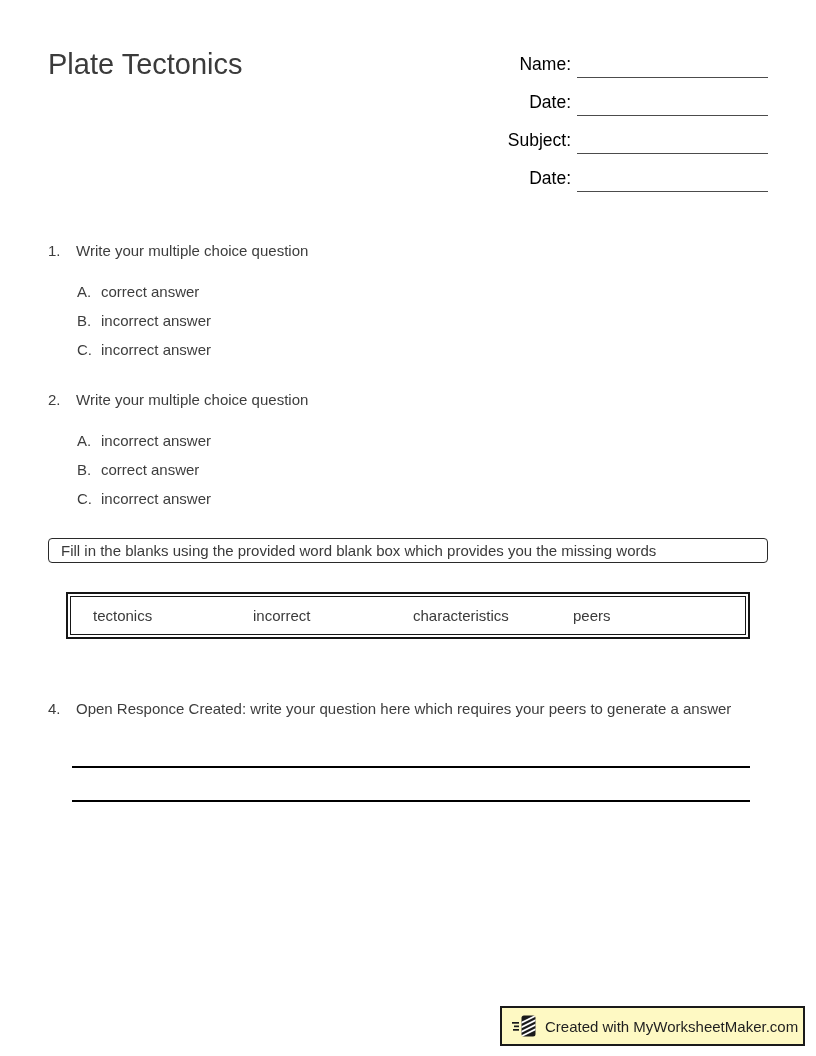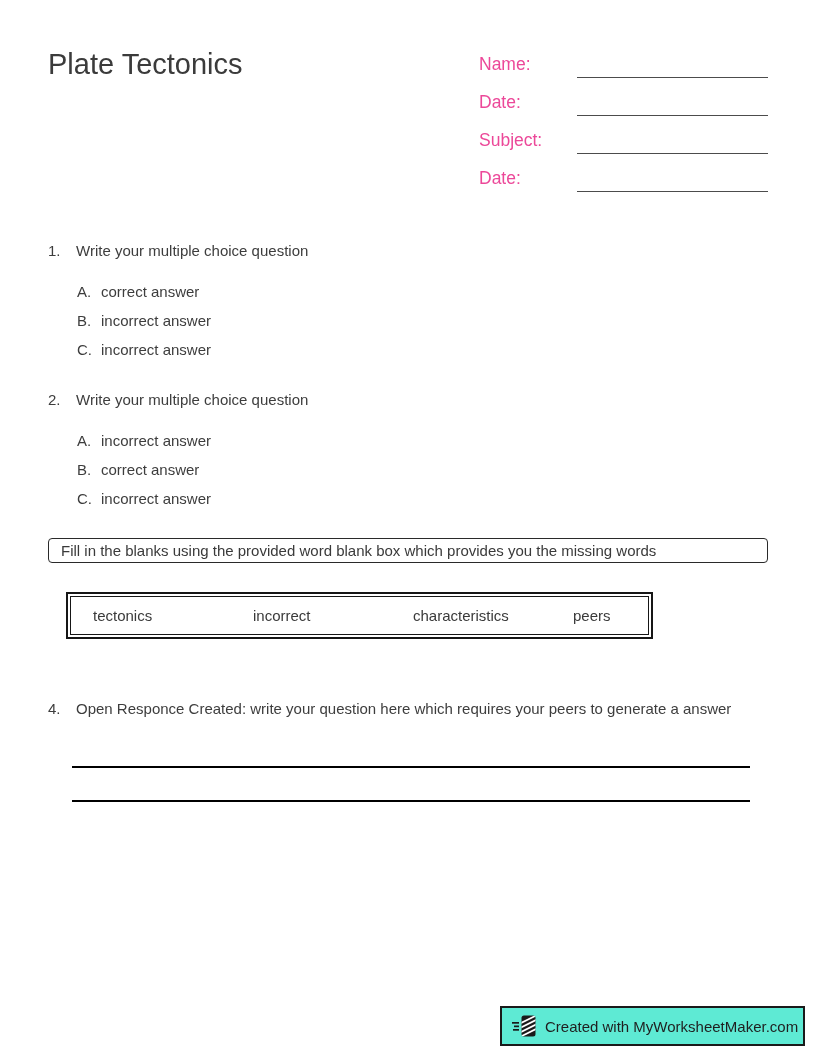--- a/index.html
+++ b/index.html
@@ -32,23 +32,23 @@
     margin-top: 4px;
   }
   .header-fields { margin-top: 0; }
   .field-row {
     display: flex;
     align-items: flex-end;
     height: 38px;
   }
   .field-label {
     width: 92px;
-    text-align: left;
+    text-align: right;
     font-size: 17.5px;
-    color: #ec4899;
+    color: #000000;
     padding-bottom: 3px;
   }
   .field-line {
     width: 191px;
     margin-left: 6px;
     border-bottom: 1.4px solid #4c4c4c;
     height: 30px;
   }
 
   
@@ -70,21 +70,21 @@
     border-radius: 4px;
     display: flex;
     align-items: center;
     padding: 0 12px;
     font-size: 15px;
     color: #3a3a3a;
   }
   .wordbank-outer {
     margin-top: 29px;
     margin-left: 18px;
-    width: 587px;
+    width: 684px;
     border: 2.5px solid #161616;
     padding: 2px;
   }
   .wordbank-inner {
     border: 1.5px solid #161616;
     height: 39px;
     display: flex;
     align-items: center;
     padding-left: 22px;
     font-size: 15px;
@@ -104,21 +104,21 @@
   .answer-line.second { margin-top: 32px; }
 
   
   .footer-badge {
     position: absolute;
     left: 500px;
     top: 1006px;
     width: 305px;
     height: 40px;
     border: 2px solid #1a1a1a;
-    background: #5eead4;
+    background: #fef9c3;
     display: flex;
     align-items: center;
     padding: 0 10px;
   }
   .footer-logo { flex: 0 0 auto; display: flex; align-items: center; }
   .footer-text {
     margin-left: 7px;
     font-size: 15px;
     color: #1f1f1f;
     white-space: nowrap;

